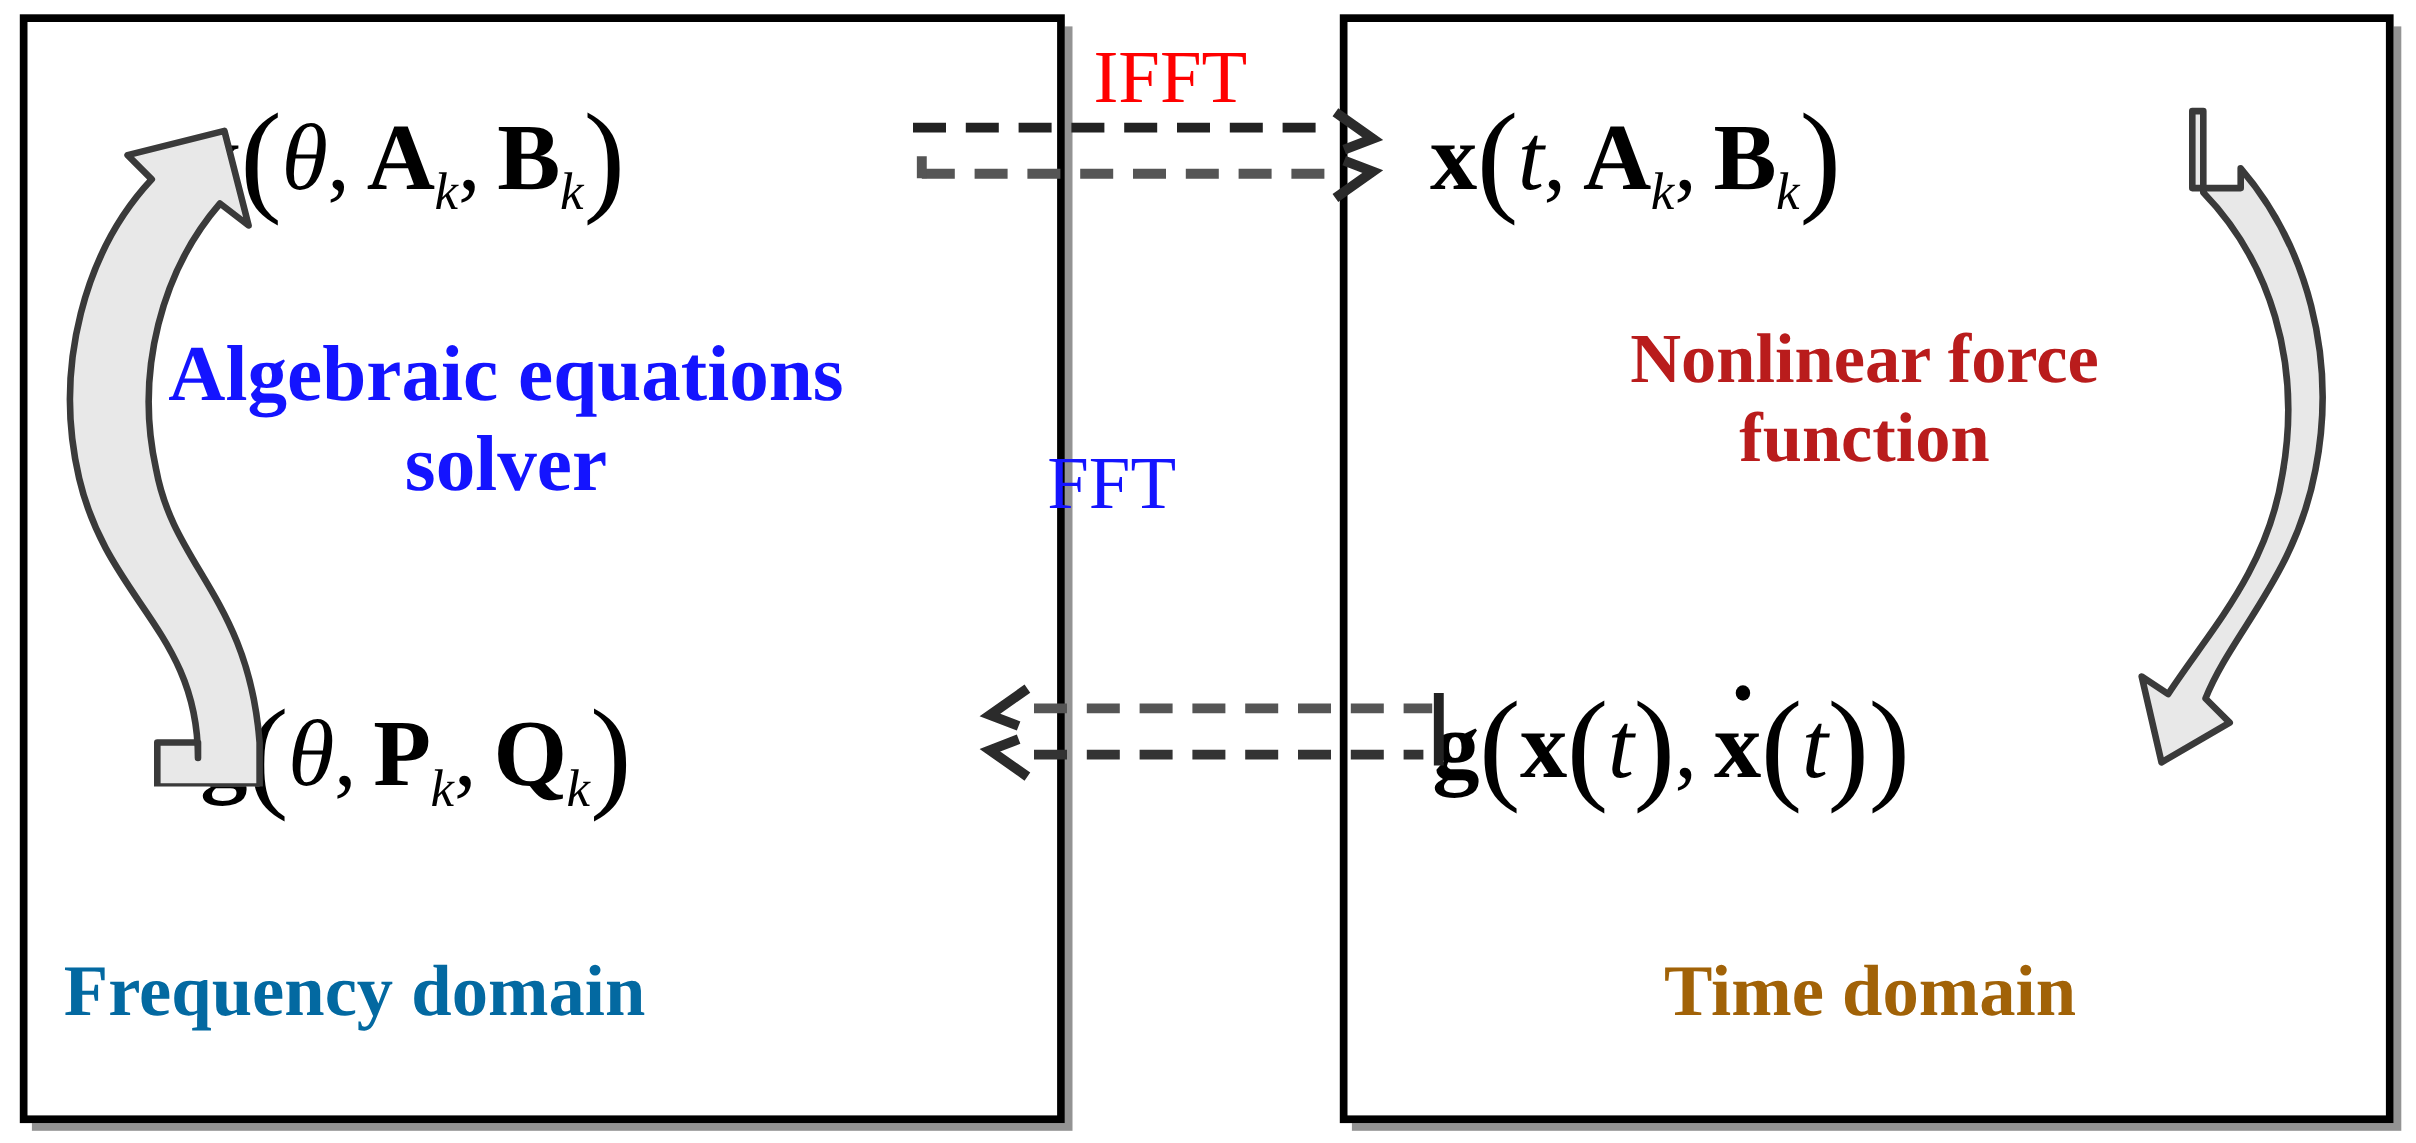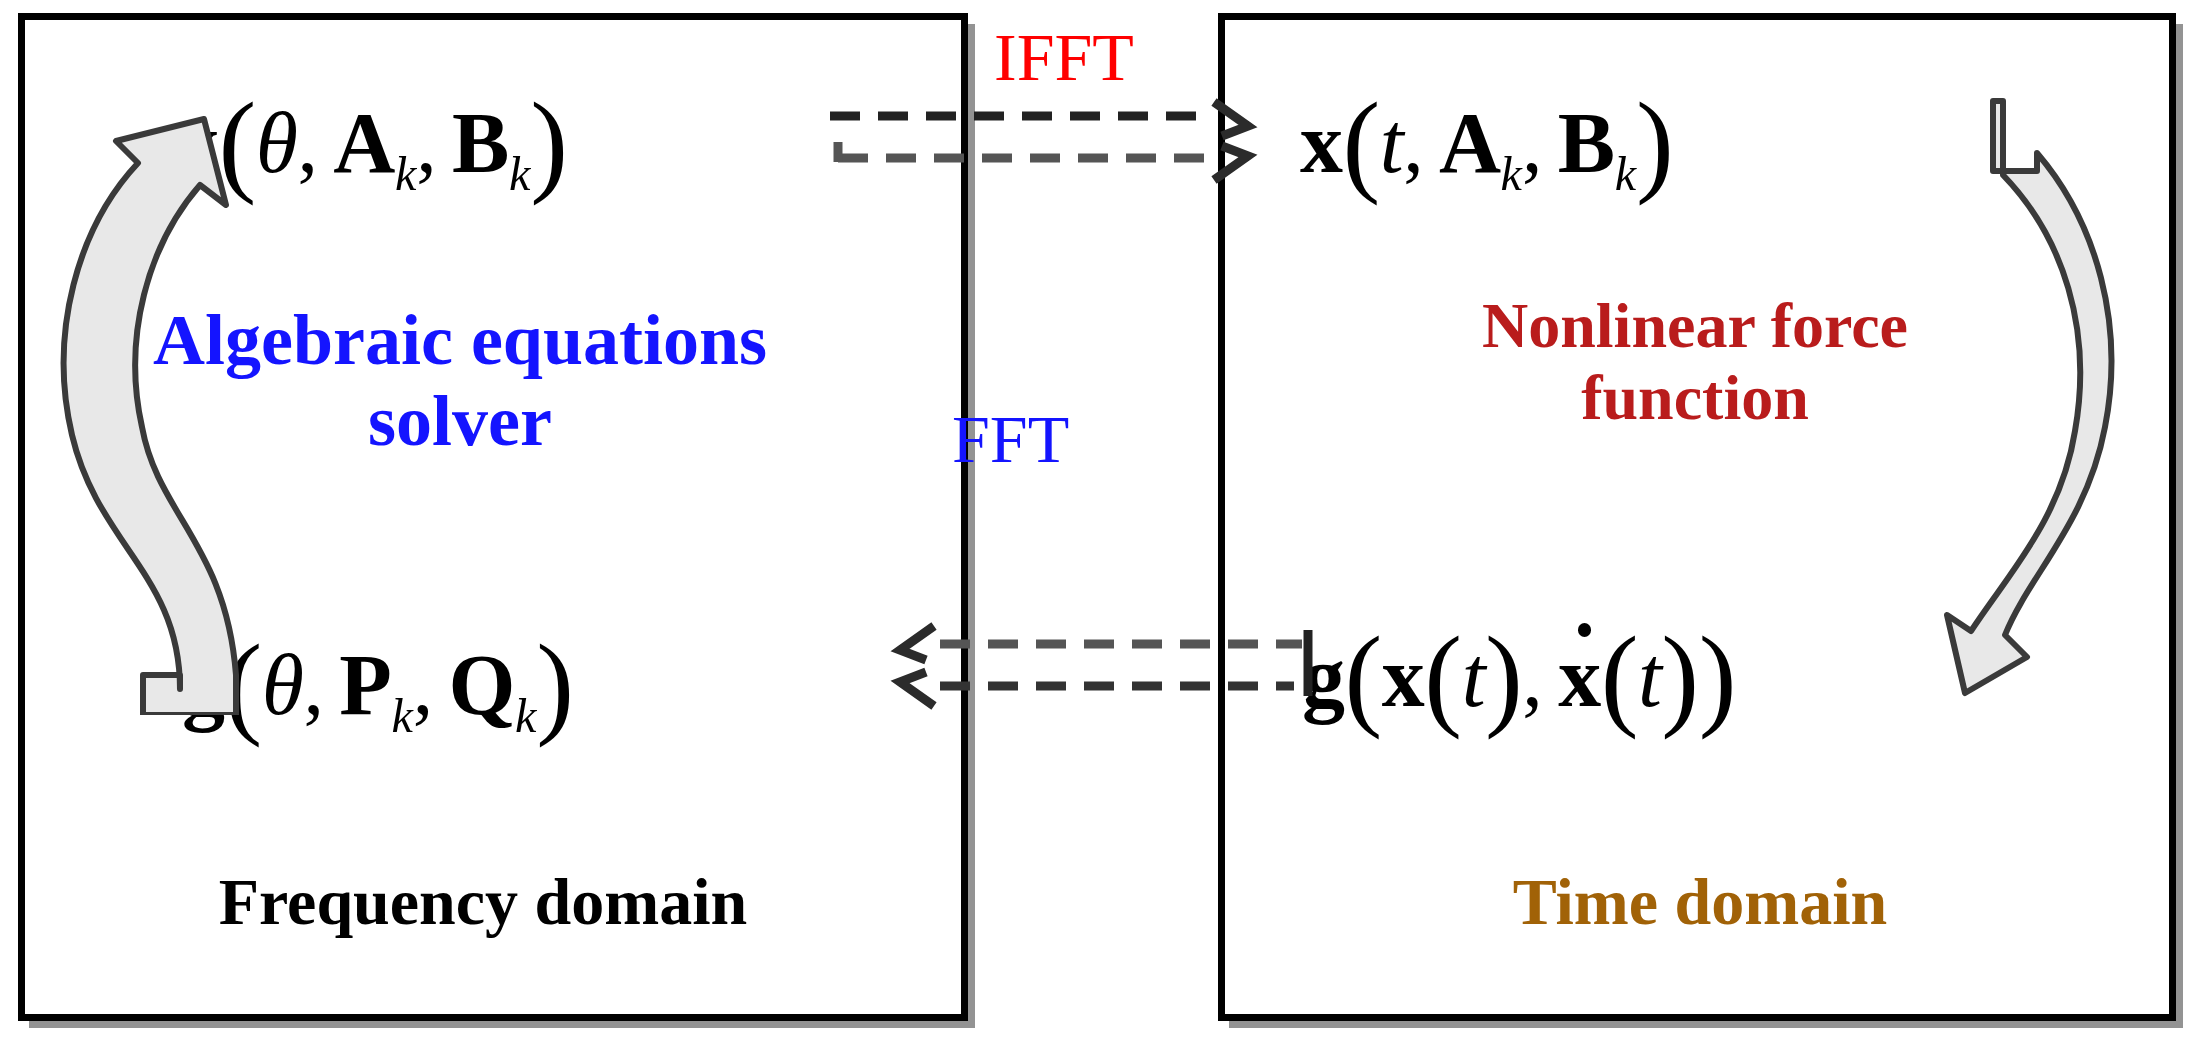--- a/index.html
+++ b/index.html
@@ -69,36 +69,36 @@
   }
   #cap-solver {
     left: 55px; top: 300px; width: 810px;
     color: #1414ff; font-size: 72px;
   }
   #cap-nlforce {
     left: 1245px; top: 290px; width: 900px;
     color: #b91c1c; font-size: 64px;
   }
   #cap-freq-domain {
-    left: 48px; top: 865px; width: 810px;
-    color: #000000; font-size: 66px; text-align: center; padding-left: 30px;
+    left: 28px; top: 865px; width: 810px;
+    color: #0369a1; font-size: 66px; text-align: left; padding-left: 30px;
   }
   #cap-time-domain {
     left: 1250px; top: 865px; width: 900px;
     color: #a16207; font-size: 66px;
   }
 
   
   .xform-label {
     position: absolute;
     font-family: "Liberation Serif", "DejaVu Serif", serif;
     font-weight: normal;
     white-space: nowrap;
   }
-  #lbl-ifft { left: 994px; top: 18px;  color: #ff0000; font-size: 68px; }
+  #lbl-ifft { left: 994px; top: 31px;  color: #ff0000; font-size: 68px; }
   #lbl-fft  { left: 952px; top: 400px; color: #1414ff; font-size: 68px; }
 
   
   .connector { position: absolute; }
   #conn-ifft { left: 830px;  top: 86px;  width: 480px; height: 110px; }
   #conn-fft  { left: 822px;  top: 608px; width: 500px; height: 120px; }
 
   
   .loop-arrow { position: absolute; }
   #loop-left  { left: 30px;   top: 75px; width: 270px; height: 640px; }

